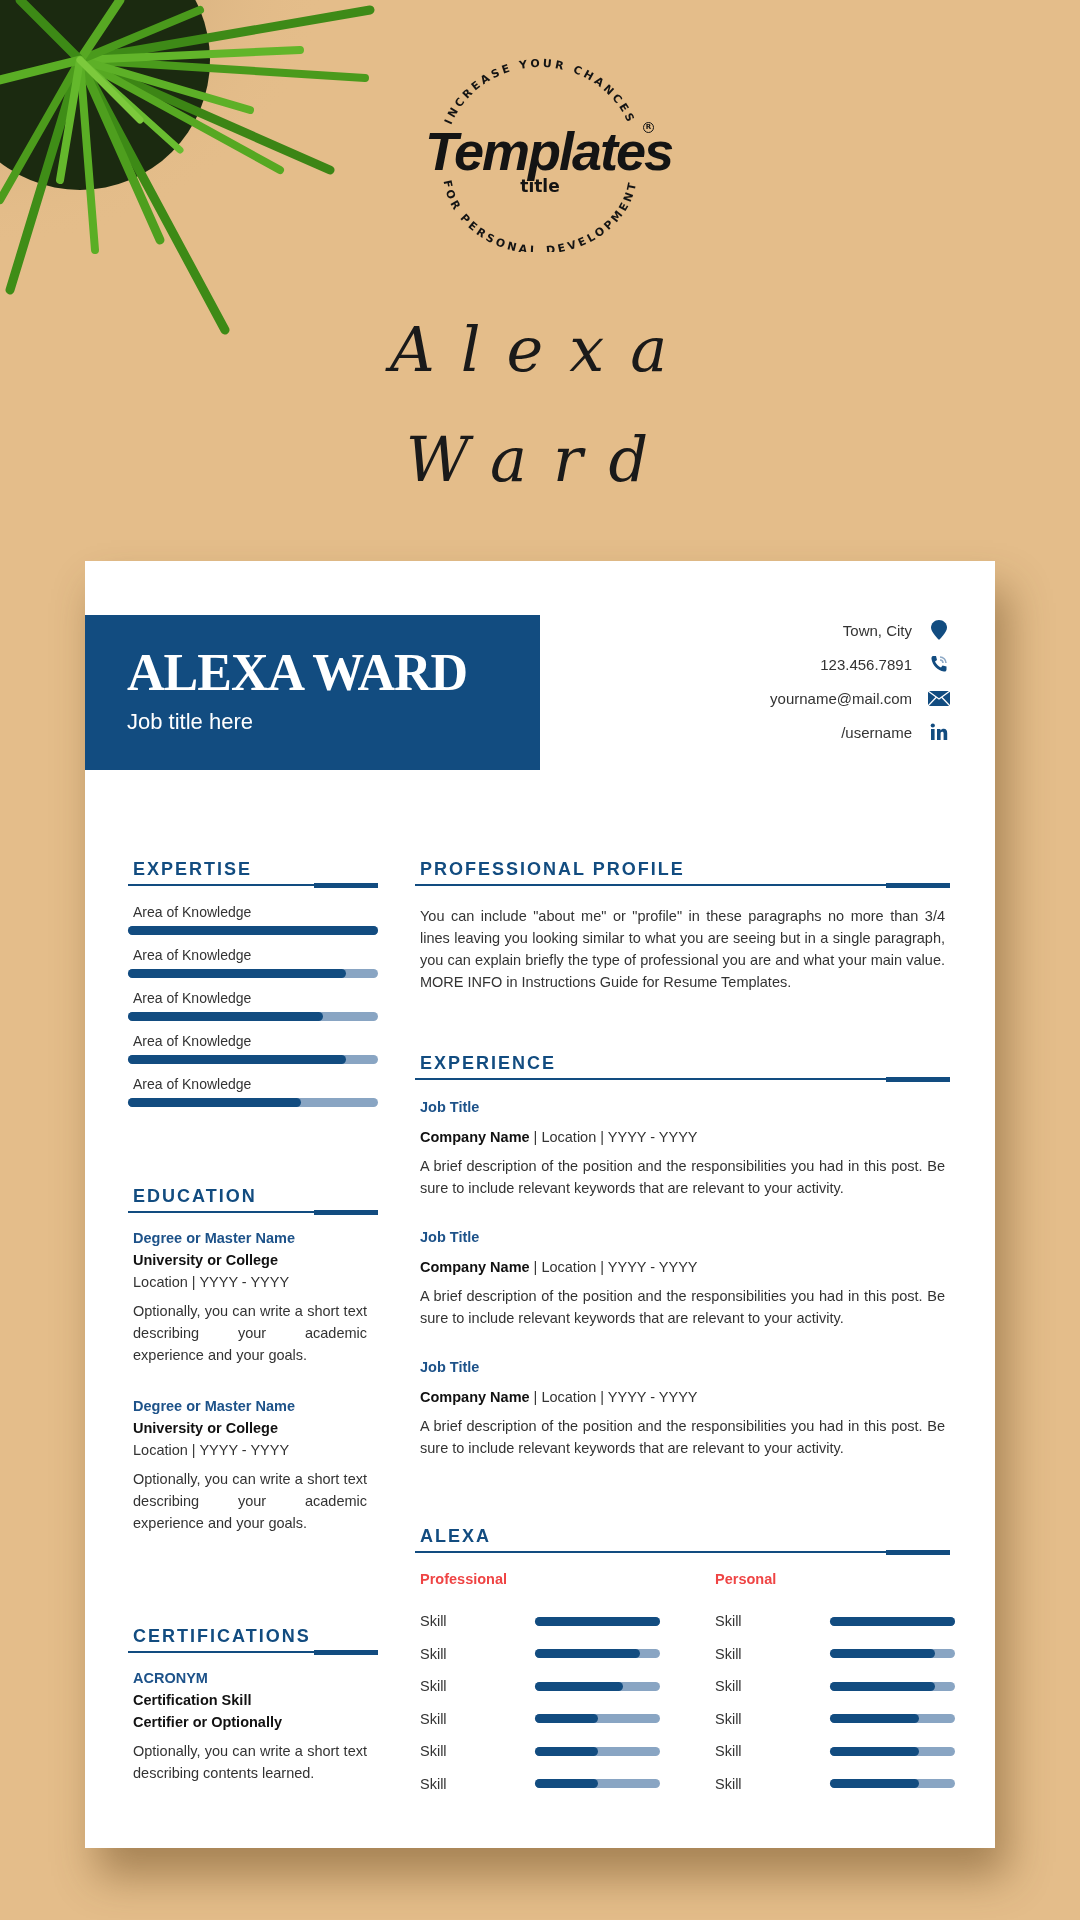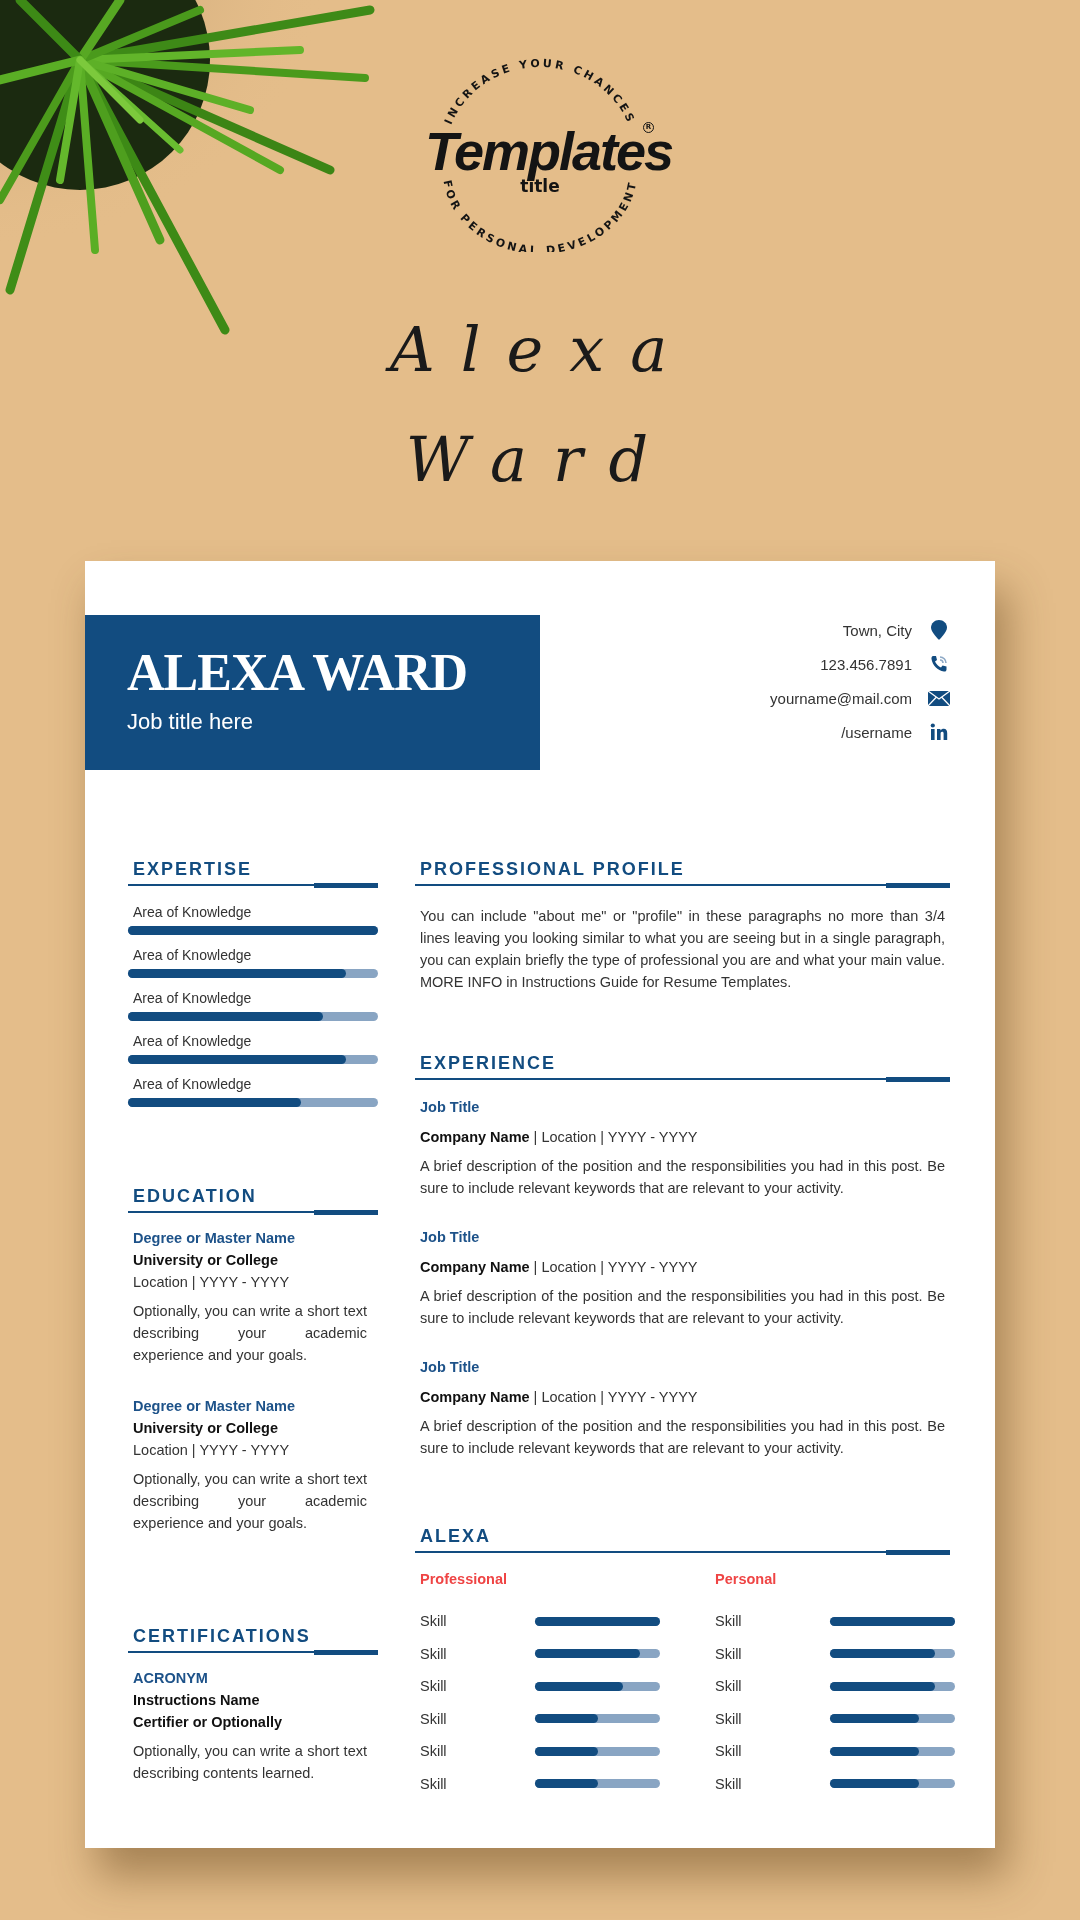--- a/index.html
+++ b/index.html
@@ -258,21 +258,21 @@
       <div class="plain">Location | YYYY - YYYY</div>
       <div class="para" style="margin-top:7px;">Optionally, you can write a short text describing your academic experience and your goals.</div>
     </div>
   </div>
 
   <div class="sec left-col" style="top:1065px;">
     <div class="sec-title" style="margin-left:5px;">CERTIFICATIONS</div>
     <div class="sec-rule"></div>
     <div class="edu-item" style="margin-top:14px;">
       <div class="accent">ACRONYM</div>
-      <div class="strong">Instructions Name</div>
+      <div class="strong">Certification Skill</div>
       <div class="strong">Certifier or Optionally</div>
       <div class="para" style="margin-top:7px;">Optionally, you can write a short text describing contents learned.</div>
     </div>
   </div>
 
   <div class="sec right-col" style="top:298px;">
     <div class="sec-title" style="margin-left:5px;">PROFESSIONAL PROFILE</div>
     <div class="sec-rule"></div>
     <div class="para" style="margin:19px 0 0 5px; width:525px;">You can include "about me" or "profile" in these paragraphs no more than 3/4 lines leaving you looking similar to what you are seeing but in a single paragraph, you can explain briefly the type of professional you are and what your main value. MORE INFO in Instructions Guide for Resume Templates.</div>
   </div>

